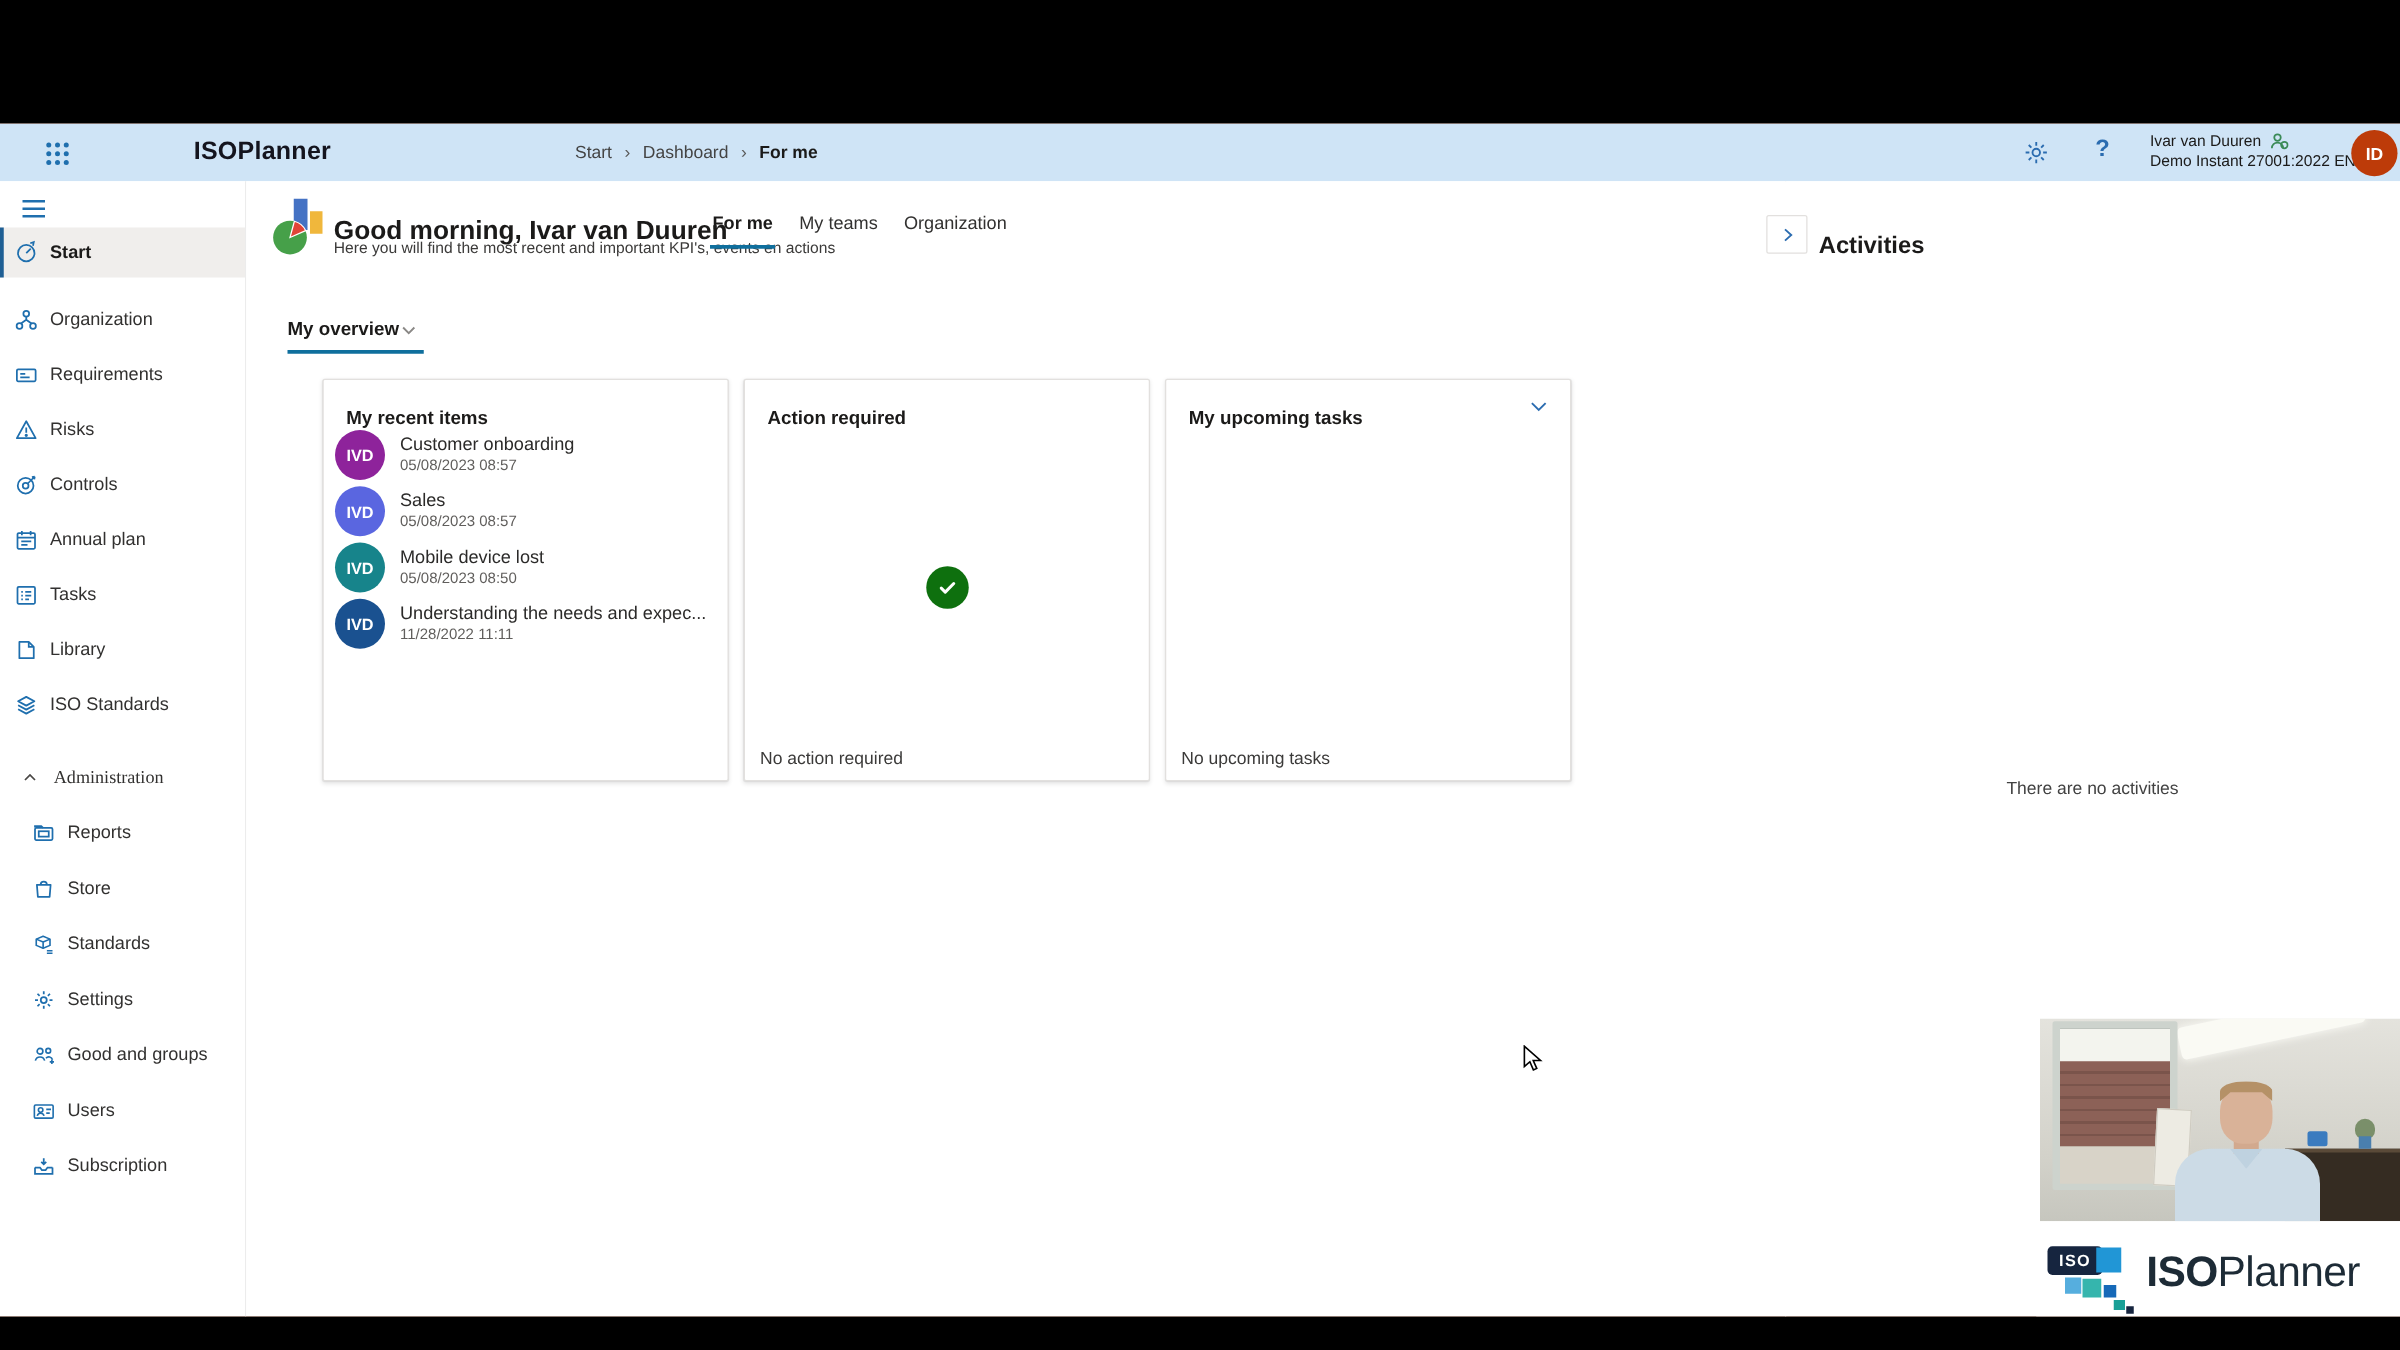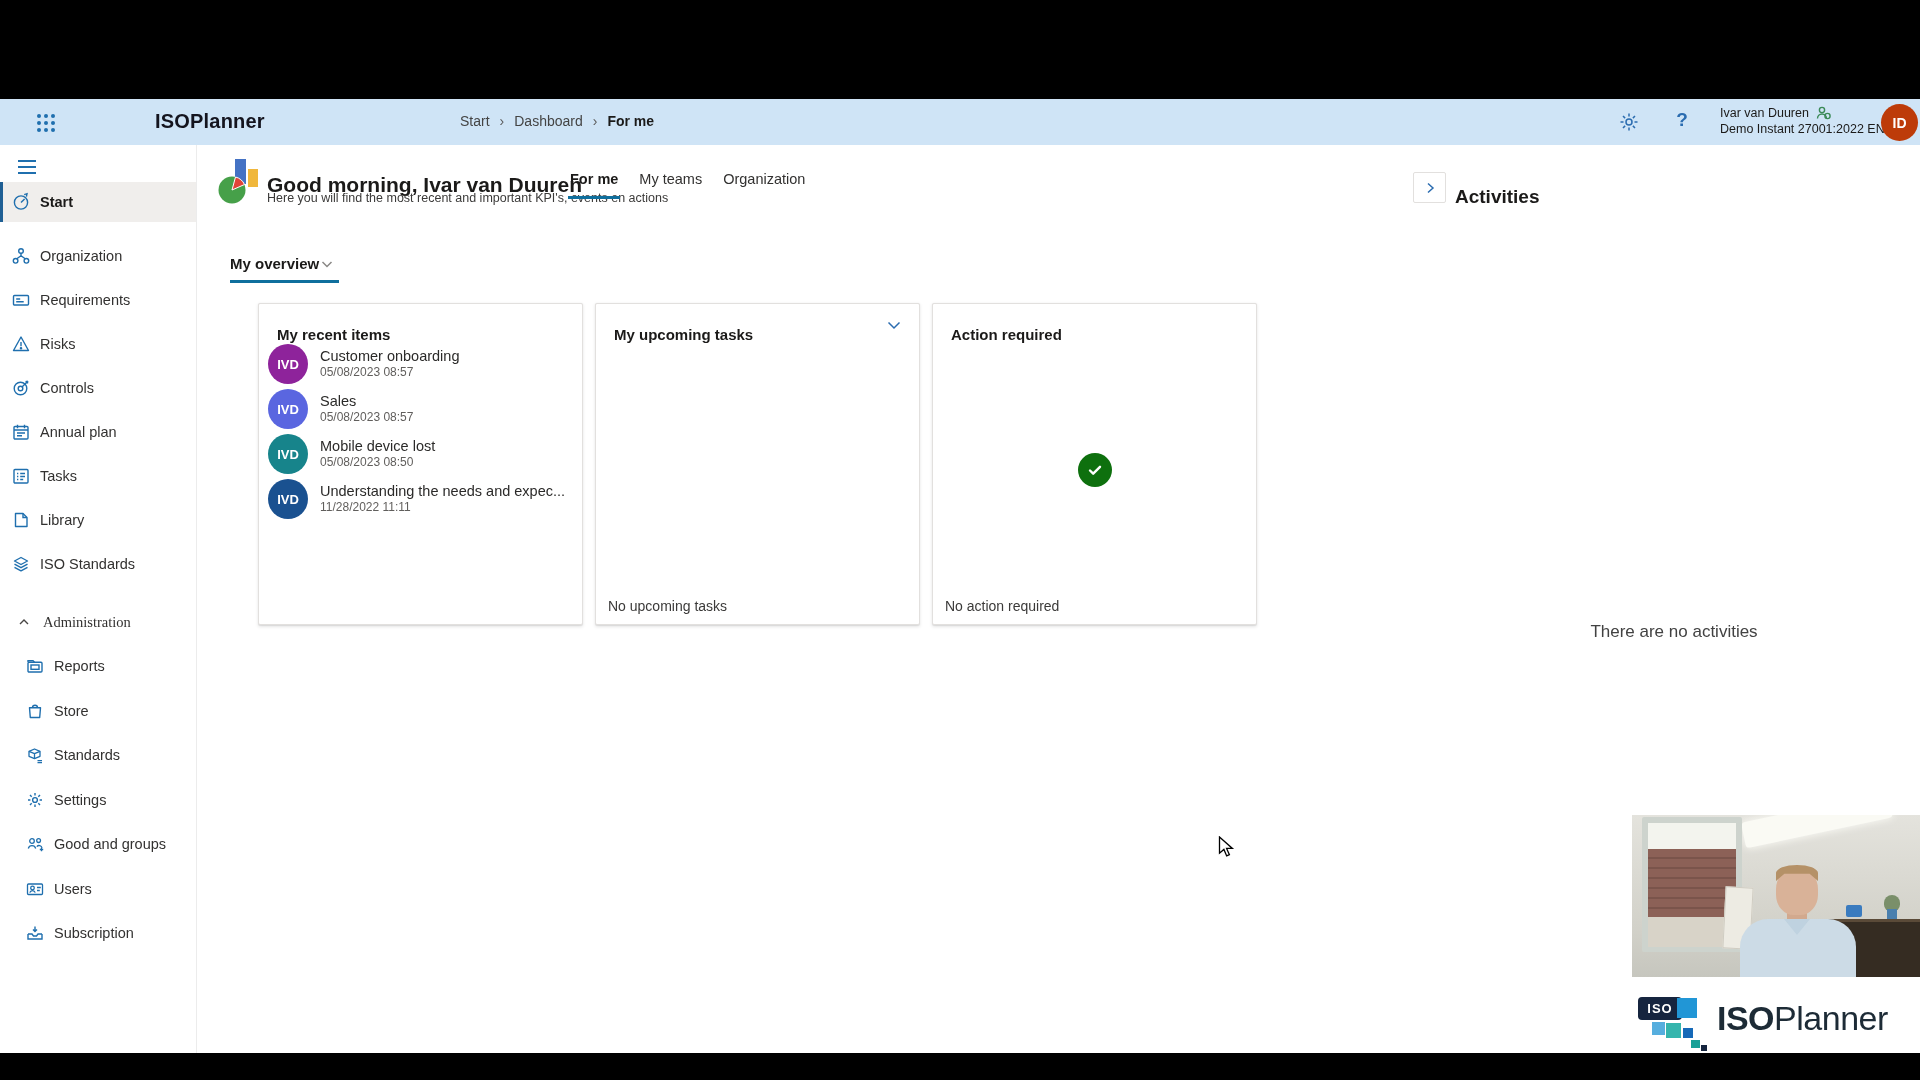--- a/index.html
+++ b/index.html
@@ -73,21 +73,21 @@
              border-radius:50%;background:#0e700e;display:flex;align-items:center;justify-content:center;}
   .card.empty{border-color:#ececec;box-shadow:0 1px 2px rgba(0,0,0,.05);}
   .pluswrap{position:absolute;left:50%;top:157px;transform:translate(-50%,-50%);width:28px;height:28px;cursor:pointer;}
 
   
   .actpanel{position:absolute;top:46px;left:1428px;width:492px;height:908px;background:#fff;}
   .vdivider{position:absolute;top:46px;left:1428px;width:1px;height:908px;background:#e4e2e0;}
   .act-expand{position:absolute;left:1413px;top:73px;width:33px;height:31px;background:#fff;
               border:1px solid #e2e0de;border-radius:2px;display:flex;align-items:center;justify-content:center;cursor:pointer;}
   .act-title{position:absolute;left:27px;top:25px;font-size:19px;font-weight:bold;color:#1b1a19;}
-  .act-empty{position:absolute;left:0;top:477px;width:100%;text-align:center;font-size:17px;color:#424242;}
+  .act-empty{position:absolute;left:0;top:477px;width:100%;text-align:center;font-size:14px;color:#424242;}
 
   
   .webcam{position:absolute;left:1632px;top:716px;width:288px;height:162px;overflow:hidden;
           background:linear-gradient(180deg,#e4e3dd 0%,#d2d1c9 70%,#c6c6be 100%);}
   .wc-light{position:absolute;left:110px;top:-8px;width:150px;height:26px;background:#fafaf4;
             transform:rotate(-12deg);border-radius:4px;box-shadow:0 0 8px #fdfdf8;}
   .wc-window{position:absolute;left:10px;top:2px;width:100px;height:135px;background:#4e5a52;
              border:6px solid #cdd3cd;border-radius:2px;}
   .wc-sky{position:absolute;left:0;top:0;width:88px;height:28px;background:#f3f4ee;}
   .wc-bricks{position:absolute;left:0;top:26px;width:88px;height:70px;
@@ -437,37 +437,37 @@
               <span class="rav avc3">IVD</span>
               <span>
                   <div class="rname">Understanding the needs and expec...</div>
                     <div class="rdate">11/28/2022 11:11</div>
                 </span>
             </div>
           </div>
         </section>
 
         <section class="card">
+          <h2 class="card-title">Action required</h2>
+          <div class="checkwrap">
+            <svg width="20" height="20" viewBox="0 0 20 20" fill="none" stroke="#fff" stroke-width="2.4" stroke-linecap="round" stroke-linejoin="round">
+              <path d="M5 10.5l3.2 3.2L15 6.8"></path>
+            </svg>
+          </div>
+          <div class="card-footer">No action required</div>
+        </section>
+
+        <section class="card">
           <h2 class="card-title">My upcoming tasks</h2>
           <span class="card-chev">
             <svg width="22" height="22" viewBox="0 0 22 22" fill="none" stroke="#2b6cb0" stroke-width="1.5">
               <path d="M5.5 8.5l5.5 5.5 5.5-5.5"></path>
             </svg>
             </span>
           <div class="card-footer">No upcoming tasks</div>
-        </section>
-
-        <section class="card">
-          <h2 class="card-title">Action required</h2>
-          <div class="checkwrap">
-            <svg width="20" height="20" viewBox="0 0 20 20" fill="none" stroke="#fff" stroke-width="2.4" stroke-linecap="round" stroke-linejoin="round">
-              <path d="M5 10.5l3.2 3.2L15 6.8"></path>
-            </svg>
-          </div>
-          <div class="card-footer">No action required</div>
         </section>
       </div>
 
     </main>
 
     <div class="vdivider"></div>
     <section class="actpanel">
       <h2 class="act-title">Activities</h2>
       <div class="act-empty">There are no activities</div>
     </section>

